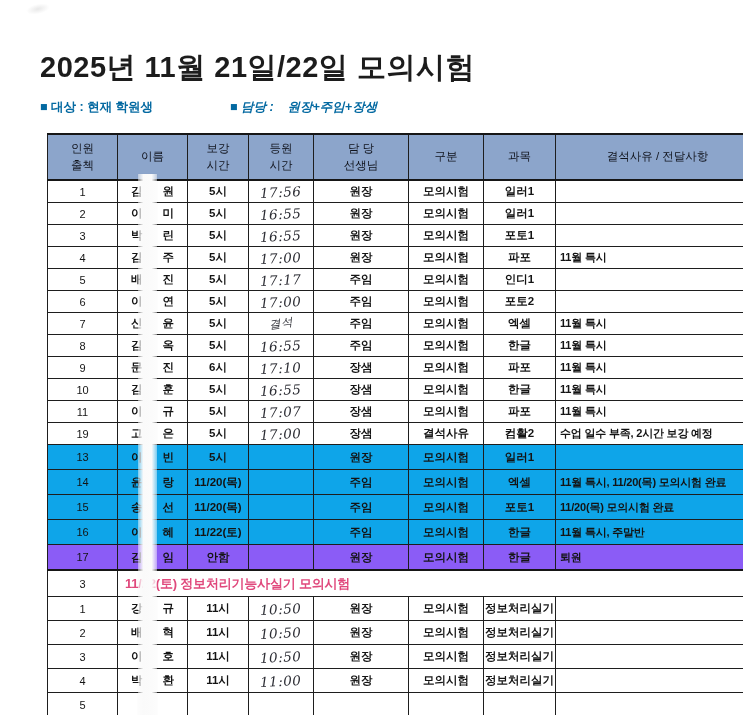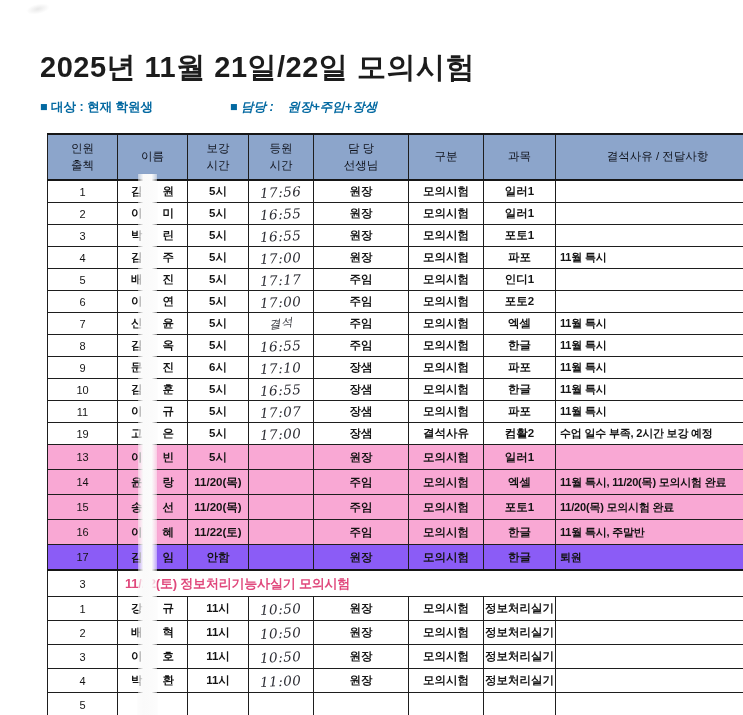--- a/index.html
+++ b/index.html
@@ -38,21 +38,21 @@
   }
   tr.header-row td{
     background:#8CA5CB;
     height:44px;border-bottom:2px solid #161616;border-top:2px solid #161616;
     font-weight:normal;color:#10131c;font-size:11.5px;line-height:1.5;
     white-space:pre-line;
   }
   td.cell-no{font-weight:normal;font-size:11px;}
   tr.r-main td{height:21px;}
   tr.r-tall td{height:24px;}
-  tr.hl-yellow td{background:#f9a8d4;}
+  tr.hl-yellow td{background:#0ea5e9;}
   tr.hl-gray td{background:#8b5cf6;}
   td.cell-remark{text-align:left;padding-left:4px;font-size:11px;letter-spacing:-.2px;}
   .hand{
     font-family:"DejaVu Serif",serif;font-style:italic;font-weight:normal;
     font-size:13.5px;color:#2c2d34;display:inline-block;transform:rotate(-3deg);
     letter-spacing:.5px;
   }
   .hand-kr{font-size:11.5px;transform:rotate(-8deg);}
   .name-cell-inner{display:flex;justify-content:center;align-items:center;gap:20px;}
   tr.sec-row td{height:25px;border-top:2px solid #161616;}

